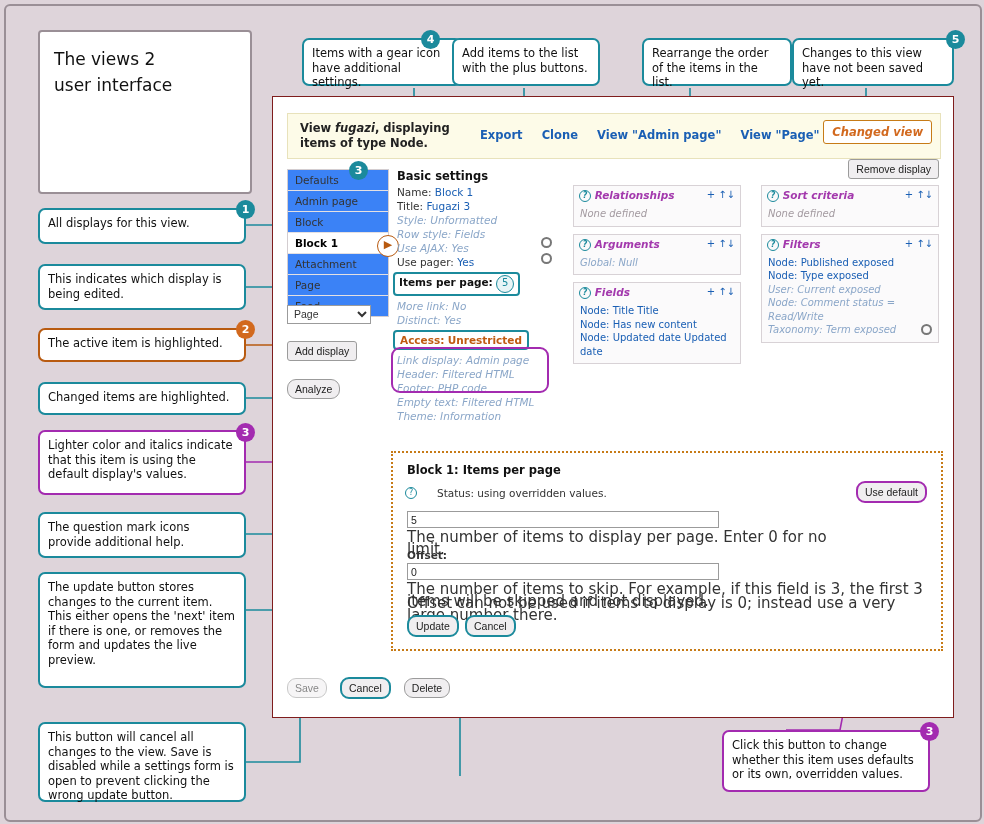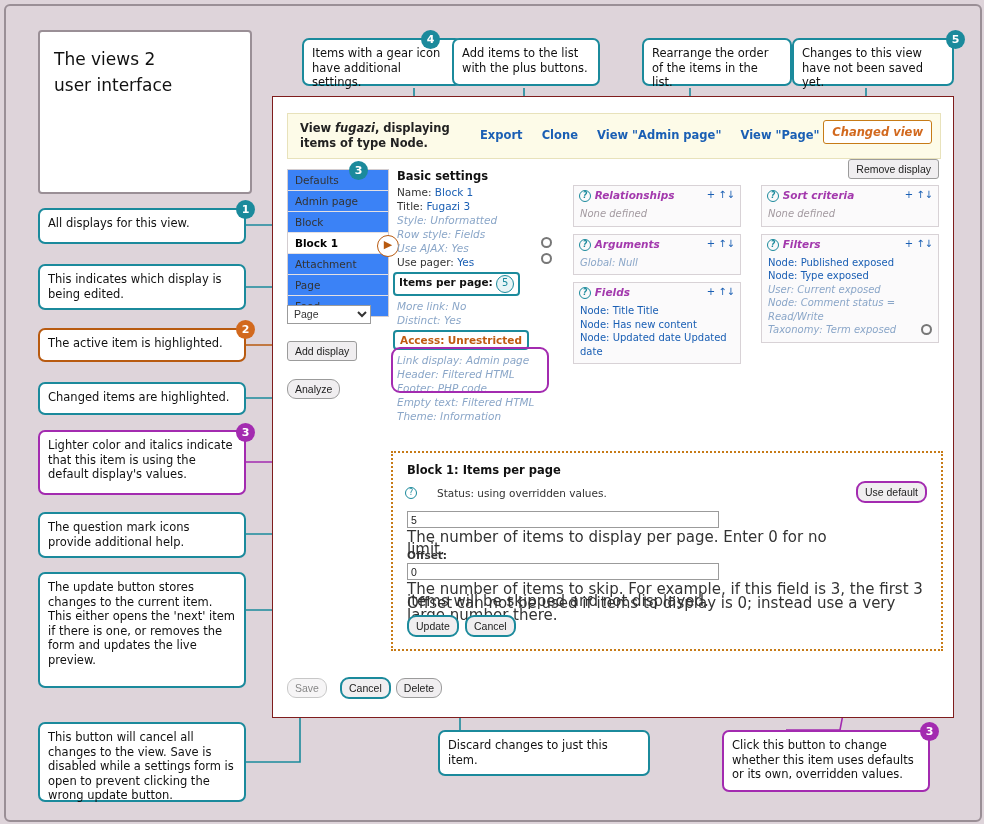--- a/index.html
+++ b/index.html
@@ -216,23 +216,20 @@
 
   <div class="callout" style="left:792px;top:38px;width:162px;height:48px;">
     <span>Changes to this view have not been saved yet.</span>
   </div>
   <div class="badge" style="left:946px;top:30px;">5</div>
 
   <div class="callout orange" style="left:714px;top:358px;width:128px;height:62px;">
     <span>Click an item to display its settings in the lower area.</span>
   </div>
 
-  <div class="callout" style="left:438px;top:730px;width:212px;height:46px;">
-    <span>Discard changes to just this item.</span>
-  </div>
 
   <div class="callout purple" style="left:722px;top:730px;width:208px;height:62px;">
     <span>Click this button to change whether this item uses defaults or its own, overridden values.</span>
   </div>
   <div class="badge purple" style="left:920px;top:722px;">3</div>
 
   <div class="app">
 
     <div class="app-head">
       <div class="lead">
@@ -395,16 +392,16 @@
       <div class="desc" style="left:14px;top:130px;width:520px;">The number of items to skip. For example, if this field is 3, the first 3 items will be skipped and not displayed.</div>
       <div class="desc" style="left:14px;top:144px;width:520px;">Offset can not be used if items to display is 0; instead use a very large number there.</div>
 
       <button class="btn round" style="position:absolute;left:14px;top:162px;border:2px solid #1b8a9c;">Update</button>
       <button class="btn round" style="position:absolute;left:72px;top:162px;border:2px solid #1b8a9c;">Cancel</button>
     </div>
 
     <div class="savebar">
       <button class="btn round" style="opacity:.55;">Save</button>
       <button class="btn round" style="margin-left:8px;border:2px solid #1b8a9c;">Cancel</button>
-      <button class="btn round" style="">Delete</button>
+      <button class="btn round" style="margin-left:8px;">Delete</button>
     </div>
   </div>
 </div>
 
 </body></html>

